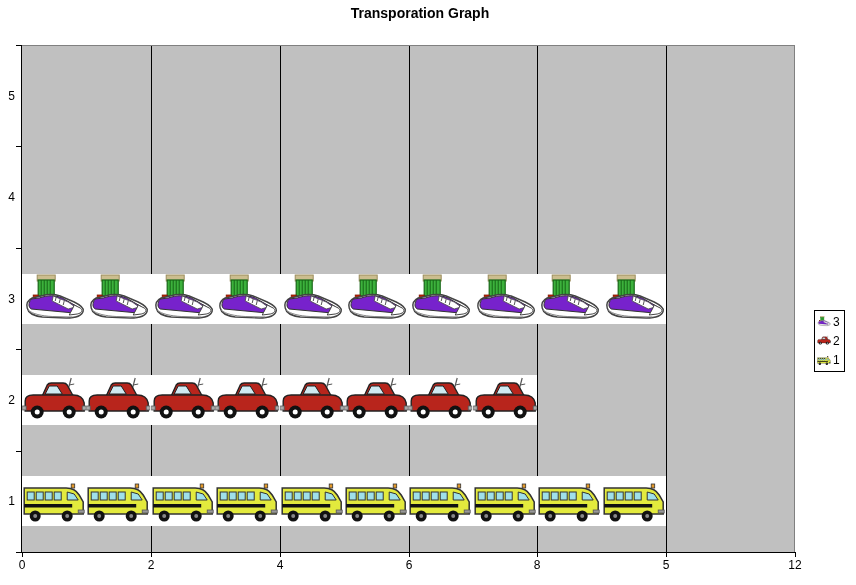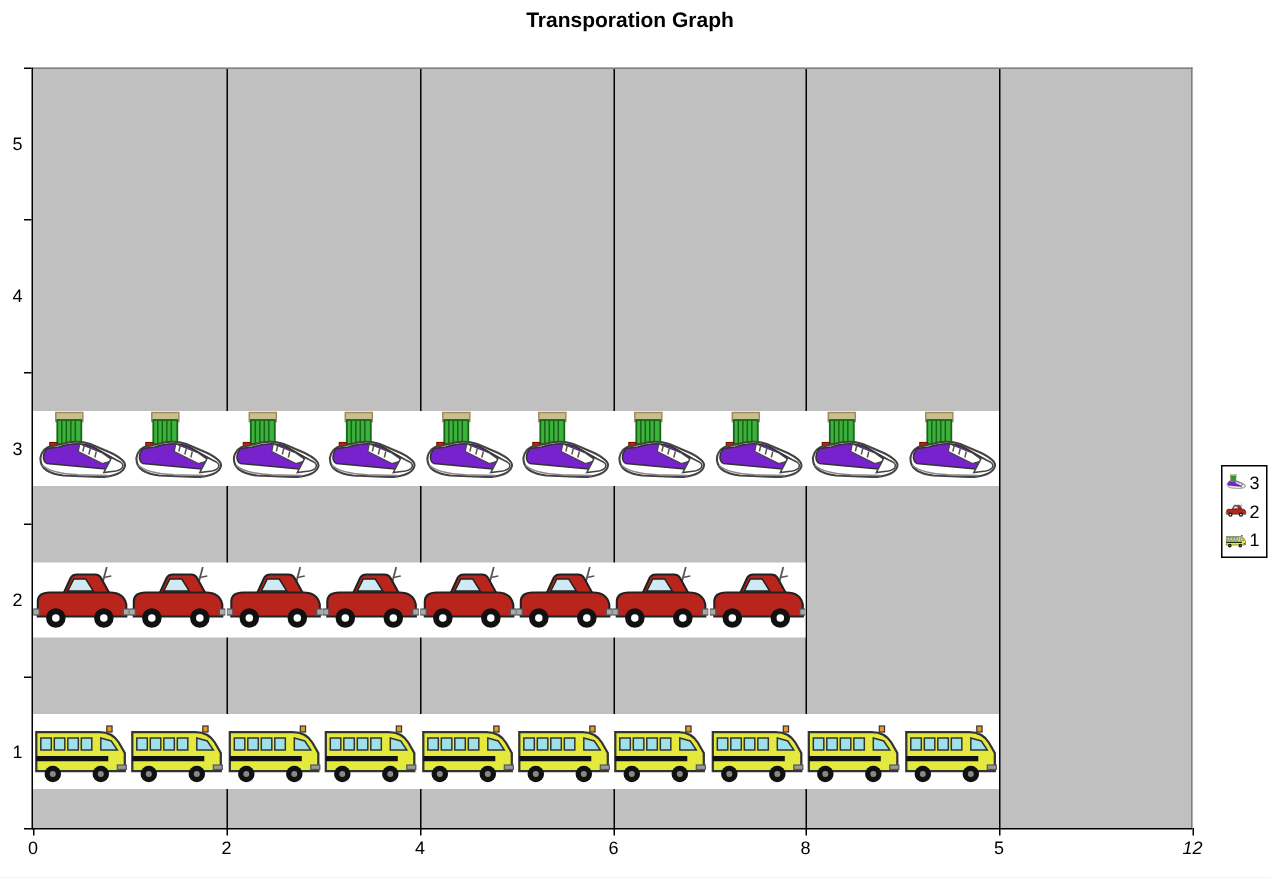--- a/index.html
+++ b/index.html
@@ -188,21 +188,21 @@
       <div class="xlab" style="left: 151px;">2</div>
       <div class="tick" style="left: 280px; top: 552px; width: 1px; height: 5px;"></div>
       <div class="xlab" style="left: 280px;">4</div>
       <div class="tick" style="left: 409px; top: 552px; width: 1px; height: 5px;"></div>
       <div class="xlab" style="left: 409px;">6</div>
       <div class="tick" style="left: 537px; top: 552px; width: 1px; height: 5px;"></div>
       <div class="xlab" style="left: 537px;">8</div>
       <div class="tick" style="left: 666px; top: 552px; width: 1px; height: 5px;"></div>
       <div class="xlab" style="left: 666px;">5</div>
       <div class="tick" style="left: 795px; top: 552px; width: 1px; height: 5px;"></div>
-      <div class="xlab" style="left: 795px; font-style: italic;">12</div>
+      <div class="xlab" style="left: 795px;">12</div>
       <div class="tick" style="left: 16px; top: 552px; width: 5px; height: 1px;"></div>
       <div class="tick" style="left: 16px; top: 451px; width: 5px; height: 1px;"></div>
       <div class="tick" style="left: 16px; top: 349px; width: 5px; height: 1px;"></div>
       <div class="tick" style="left: 16px; top: 248px; width: 5px; height: 1px;"></div>
       <div class="tick" style="left: 16px; top: 146px; width: 5px; height: 1px;"></div>
       <div class="tick" style="left: 16px; top: 45px; width: 5px; height: 1px;"></div>
       <div class="ylab" style="top: 501px;">1</div>
       <div class="ylab" style="top: 400px;">2</div>
       <div class="ylab" style="top: 299px;">3</div>
       <div class="ylab" style="top: 197px;">4</div>

